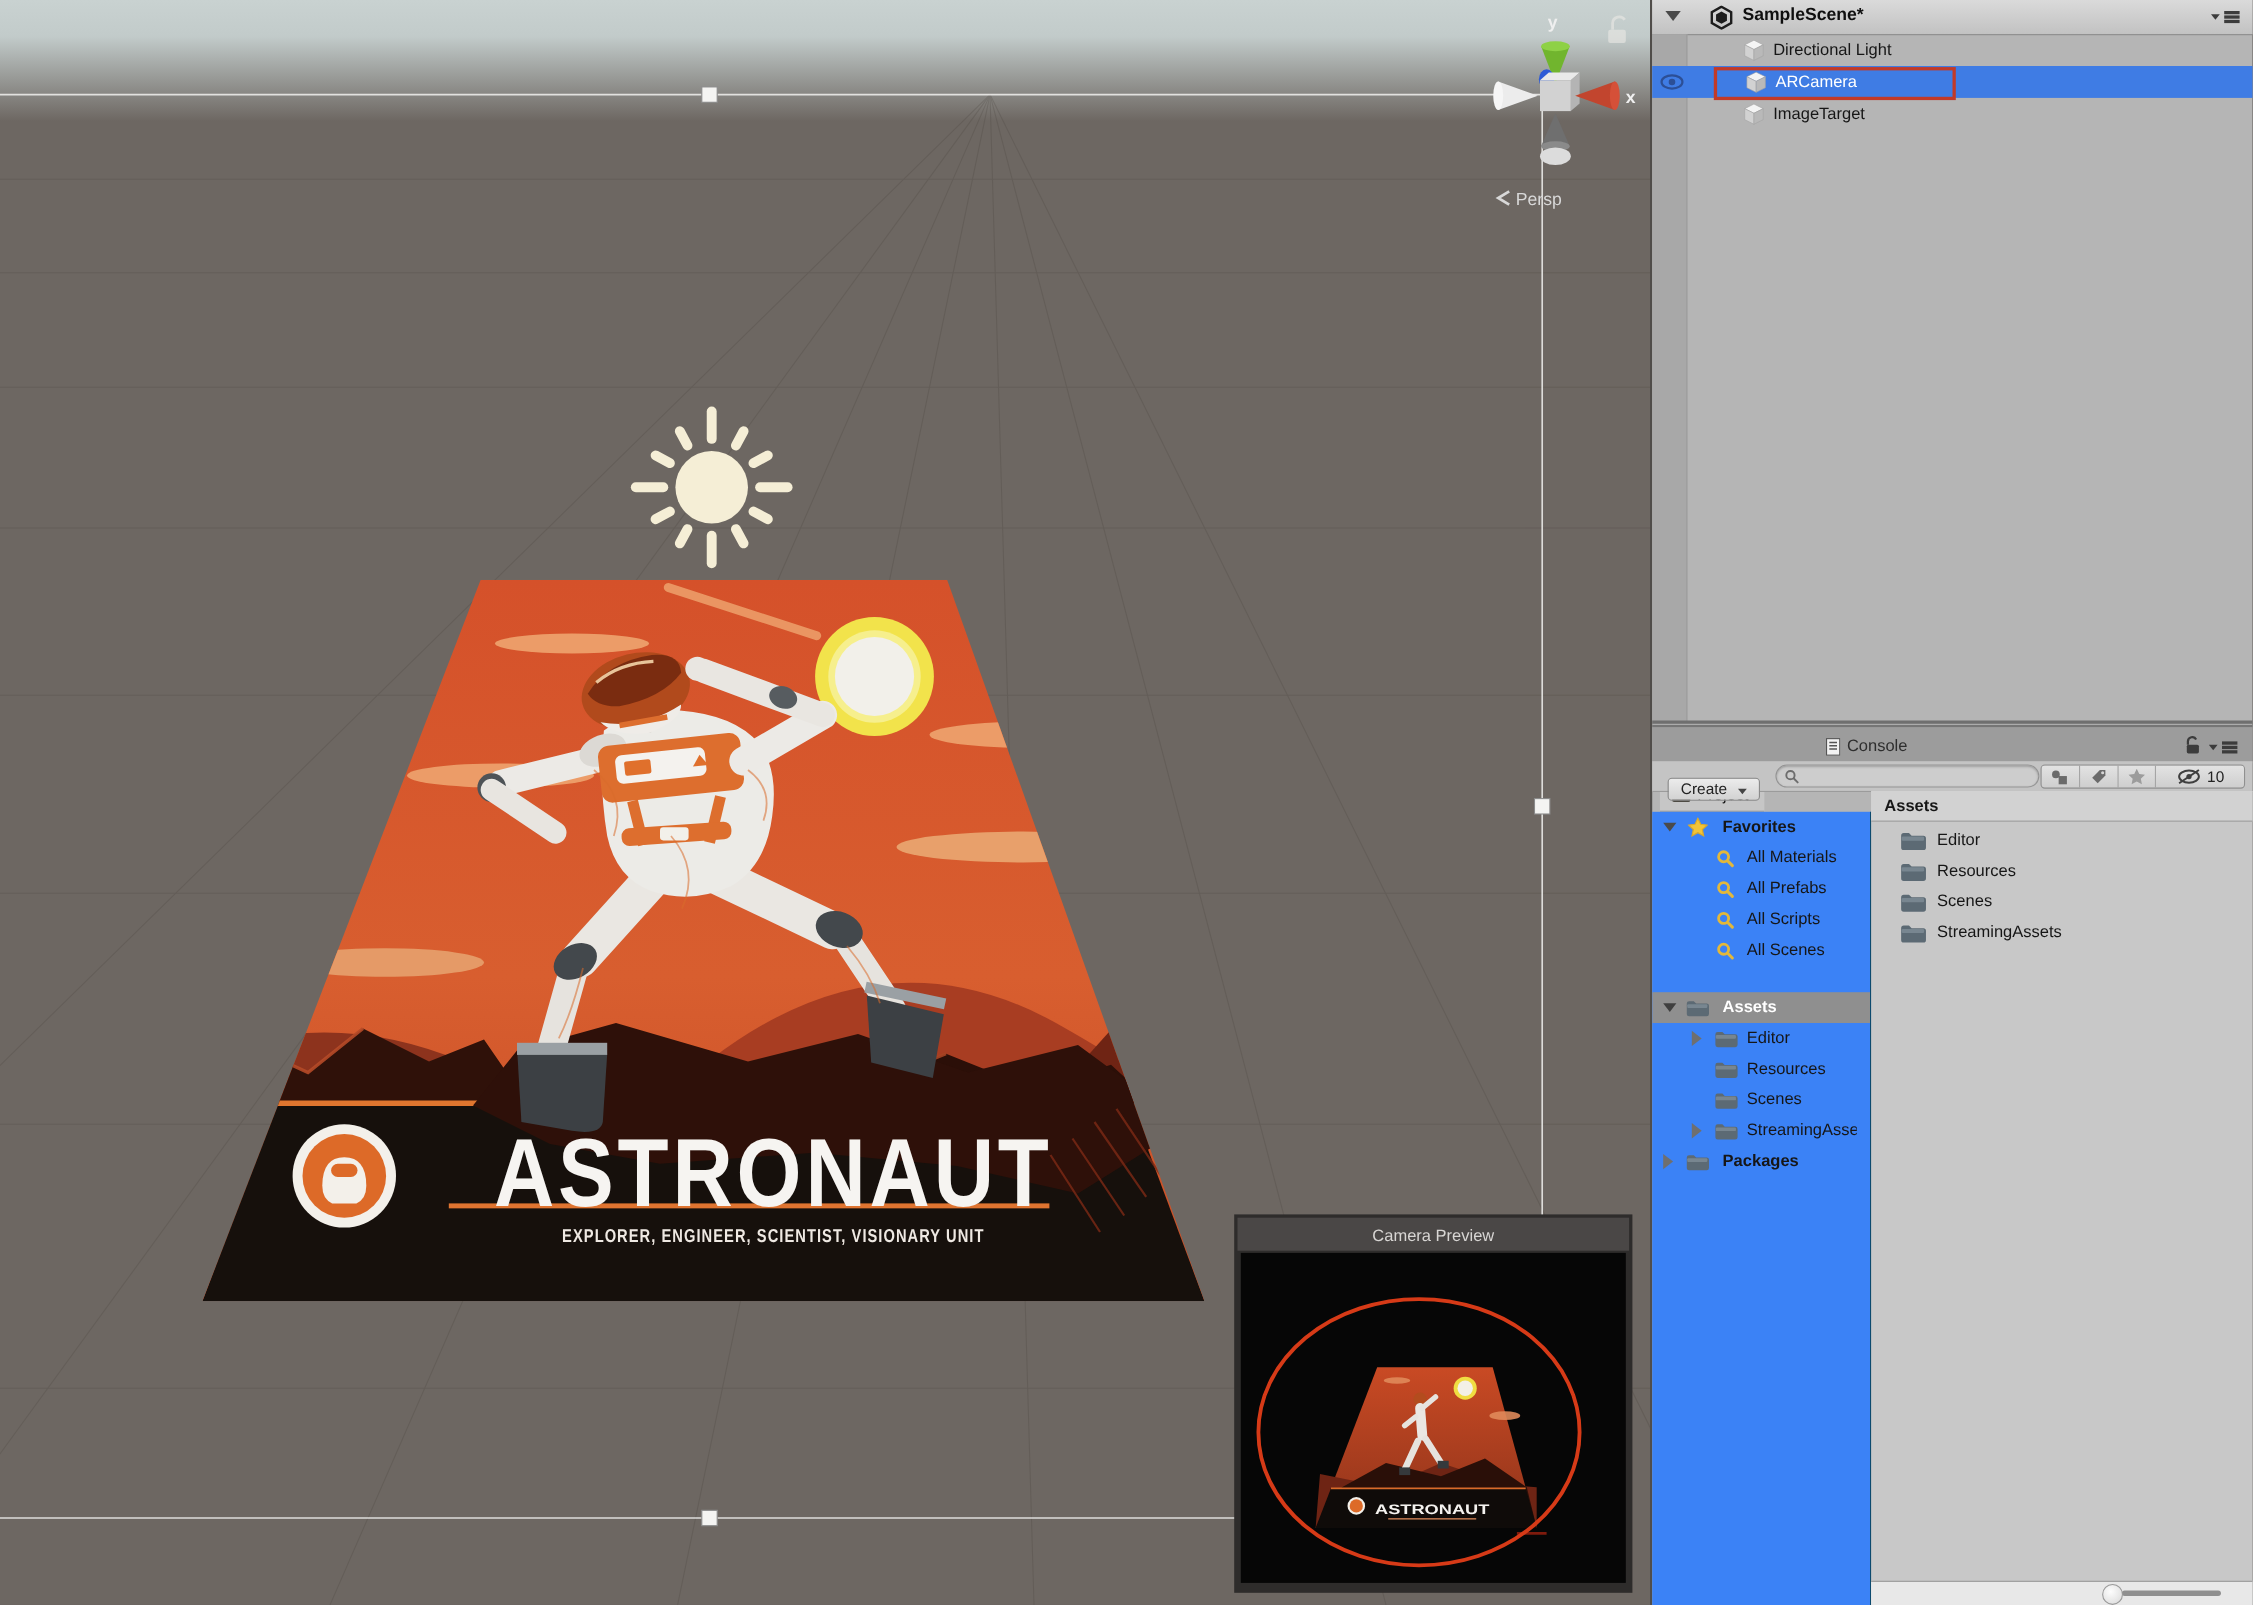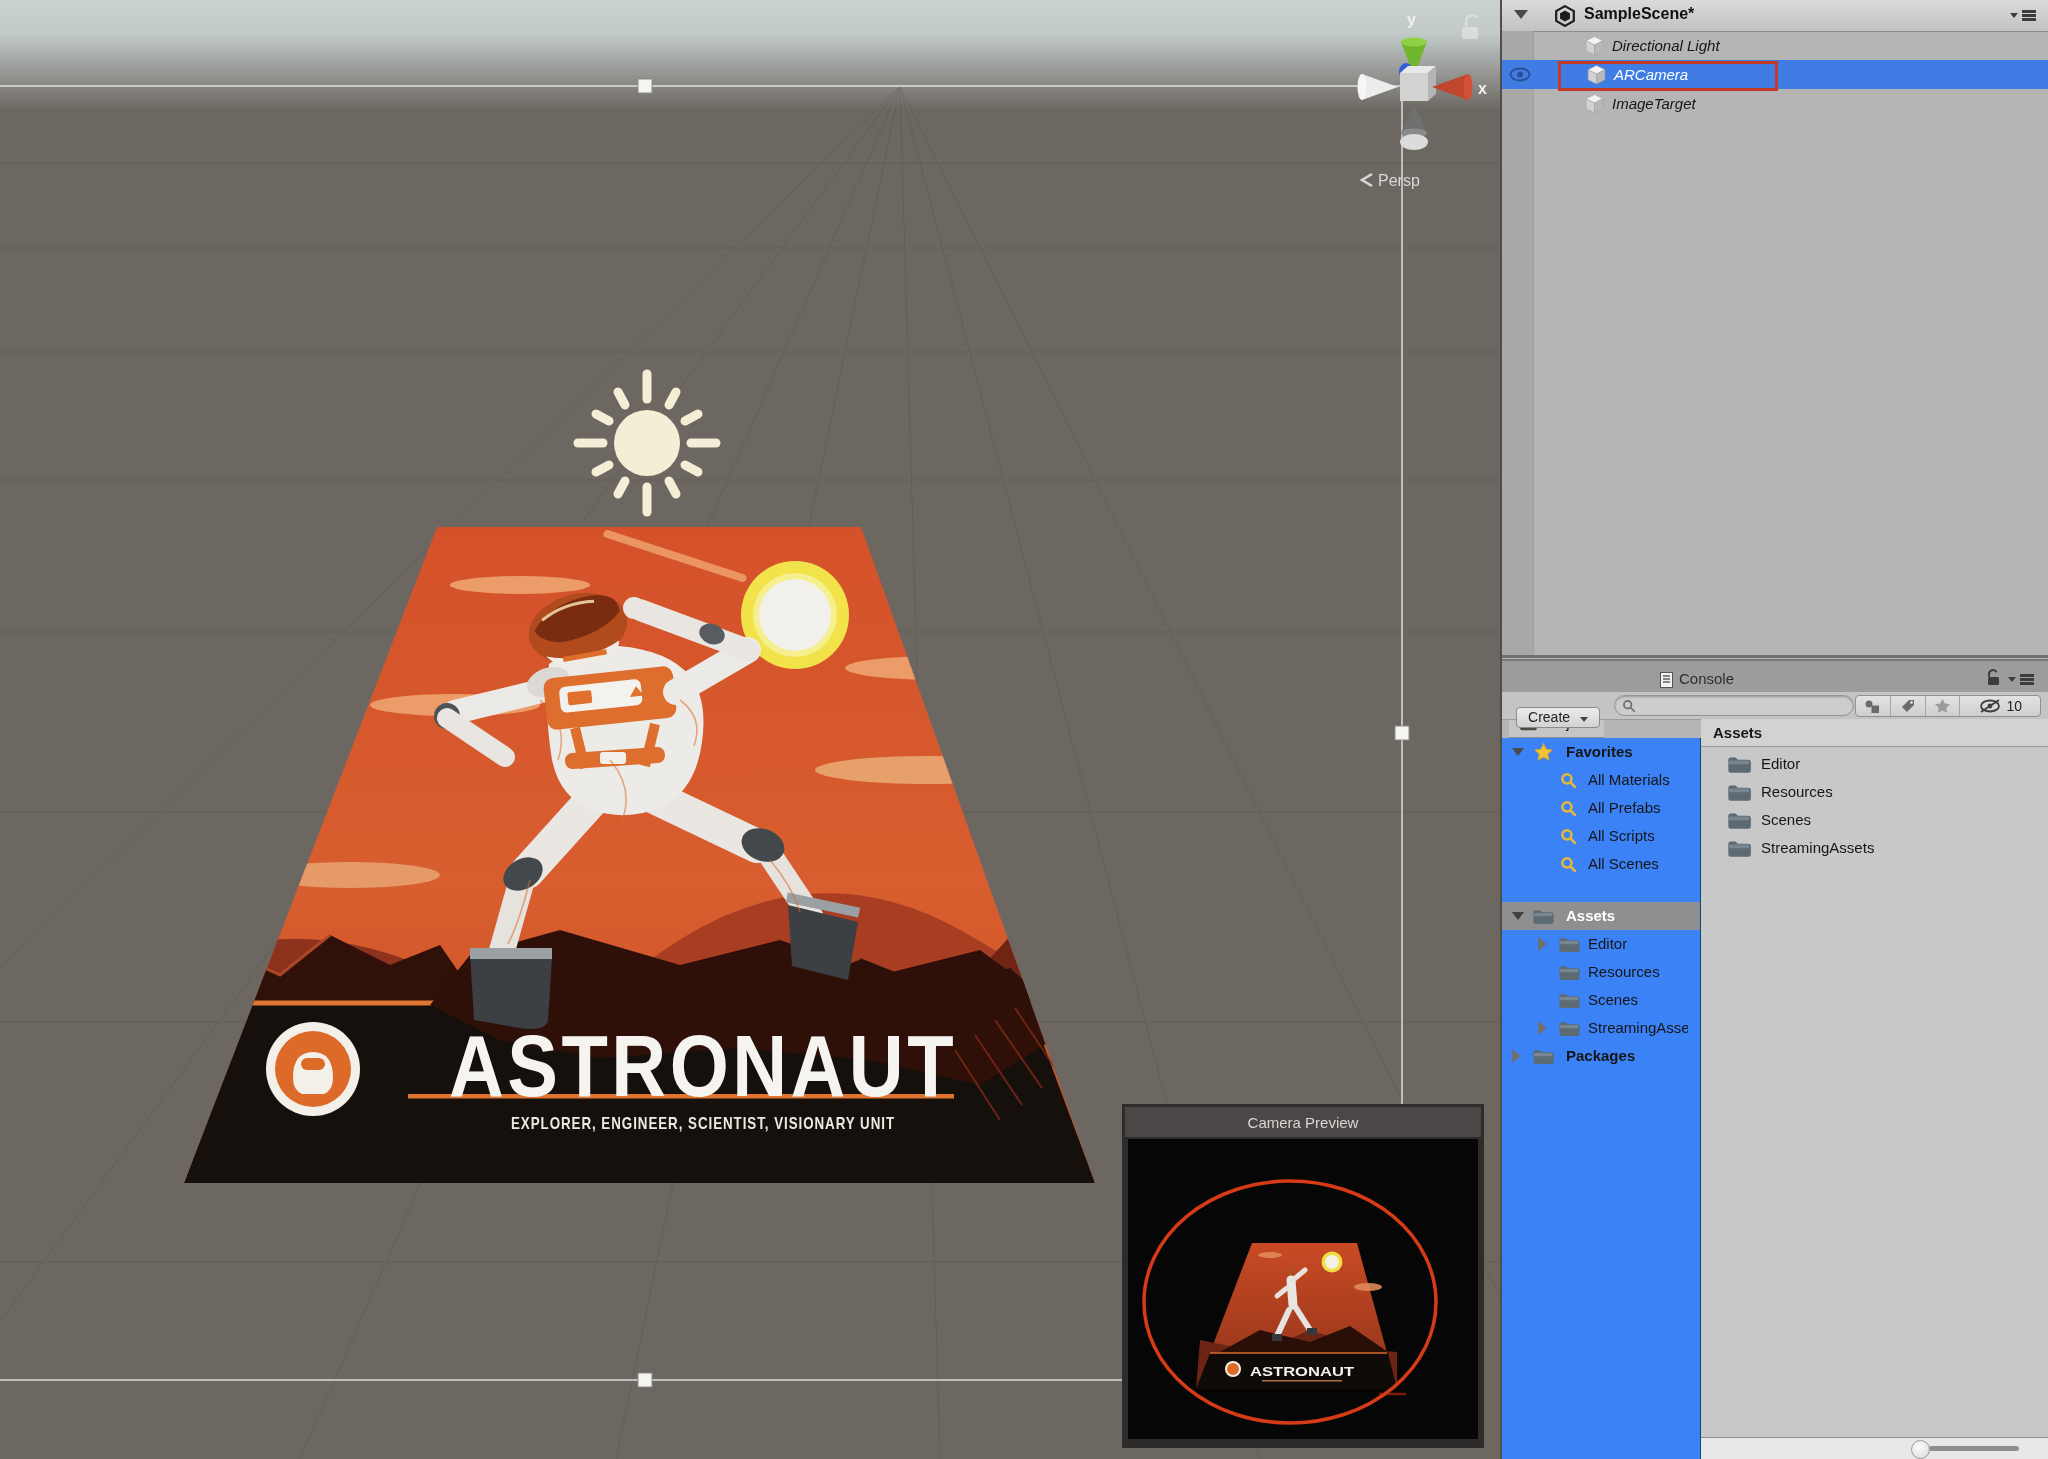--- a/index.html
+++ b/index.html
@@ -14,21 +14,21 @@
     background:linear-gradient(#dadada,#c2c2c2);border-bottom:1px solid #8d8d8d;}
   .tri-down{width:0;height:0;border-left:7px solid transparent;border-right:7px solid transparent;
             border-top:9px solid #4a4a4a;display:inline-block;}
   .tri-right{width:0;height:0;border-top:7px solid transparent;border-bottom:7px solid transparent;
             border-left:9px solid #6f6f6f;display:inline-block;}
   .menu-glyph{position:absolute;width:26px;height:14px;}
   .menu-glyph:before{content:"";position:absolute;left:0;top:4px;border-left:4px solid transparent;
      border-right:4px solid transparent;border-top:5px solid #3c3c3c;}
   .menu-glyph i{position:absolute;right:0;width:14px;height:2.5px;background:#3c3c3c;display:block;}
   .row{position:absolute;width:546px;height:29px;line-height:29px;}
-  .rowlabel{position:absolute;top:0;height:41px;line-height:29px;white-space:nowrap;font-style:italic;}
+  .rowlabel{position:absolute;top:0;height:41px;line-height:29px;white-space:nowrap;}
   .selected-blue{background:#3f7ce4;color:#fff;}
   .eyestrip{position:absolute;left:0;top:31px;width:31px;height:625px;background:#a8a8a8;
             border-right:1px solid #9c9c9c;}
   
   .tabbar{position:absolute;left:0;top:659px;width:546px;height:33px;background:#9c9c9c;
           border-top:2px solid #757575;}
   .tab{position:absolute;height:30px;line-height:30px;top:3px;padding:0 14px 0 10px;border-radius:6px 6px 0 0;}
   .tab.active{background:#c6c6c6;box-shadow:0 -1px 0 #8e8e8e inset;margin-top:44px;}
   .toolbar{position:absolute;left:0;top:692px;width:546px;height:27px;background:#c4c4c4;
            border-bottom:1px solid #9b9b9b;}

